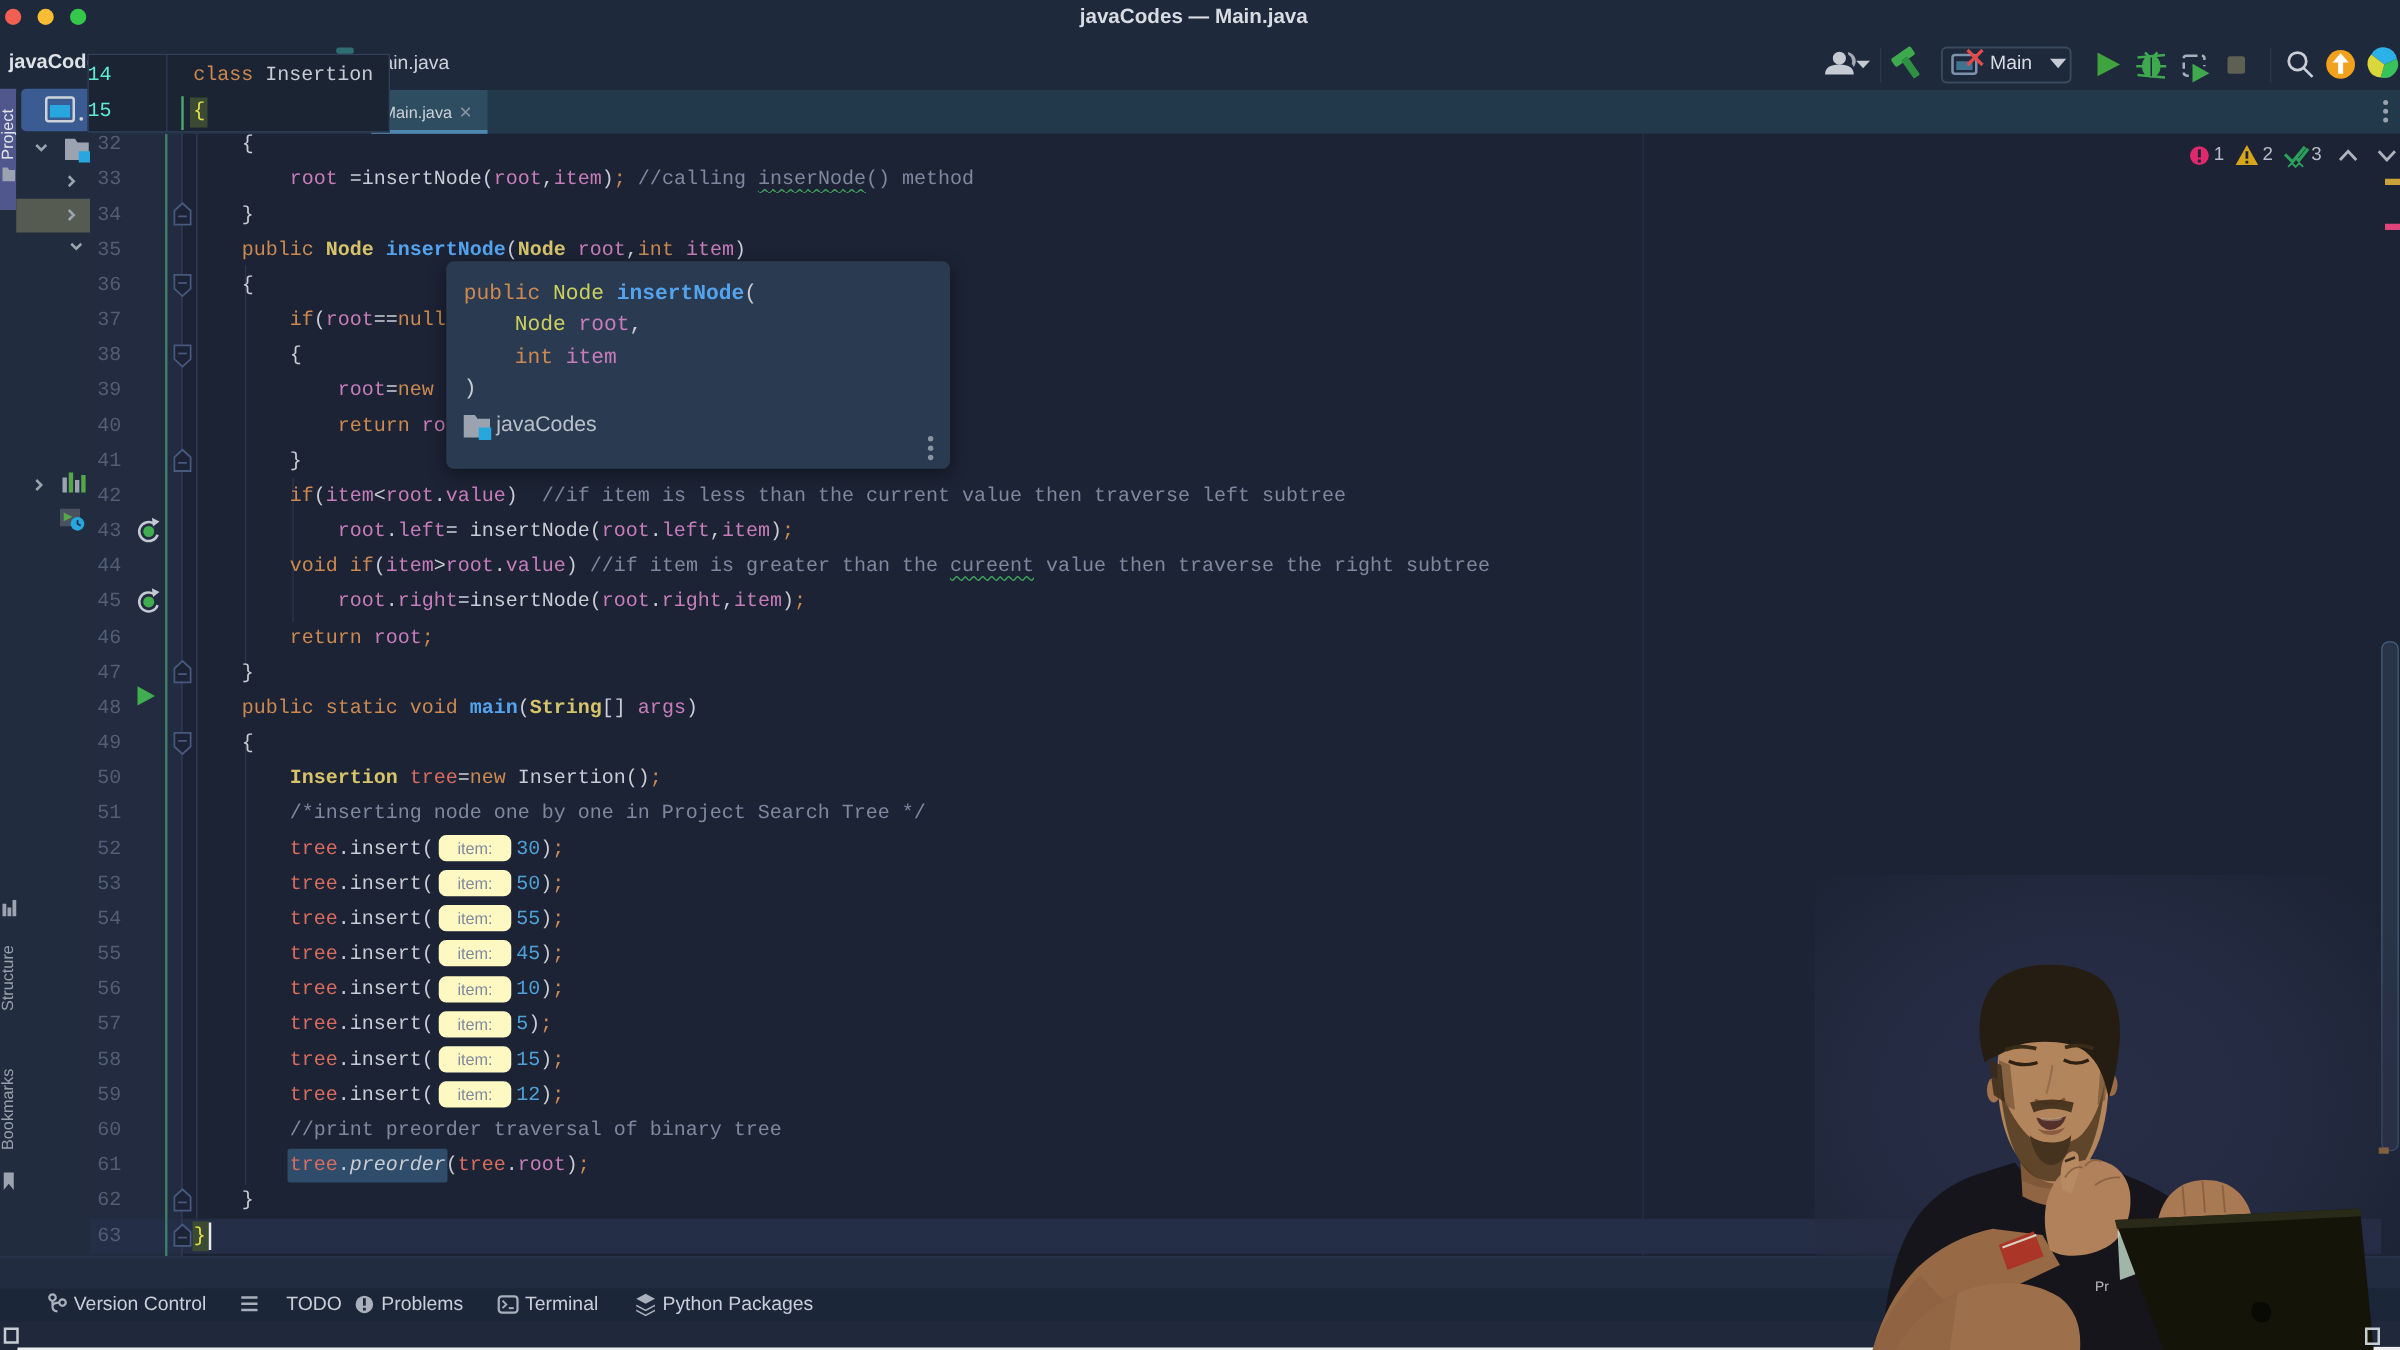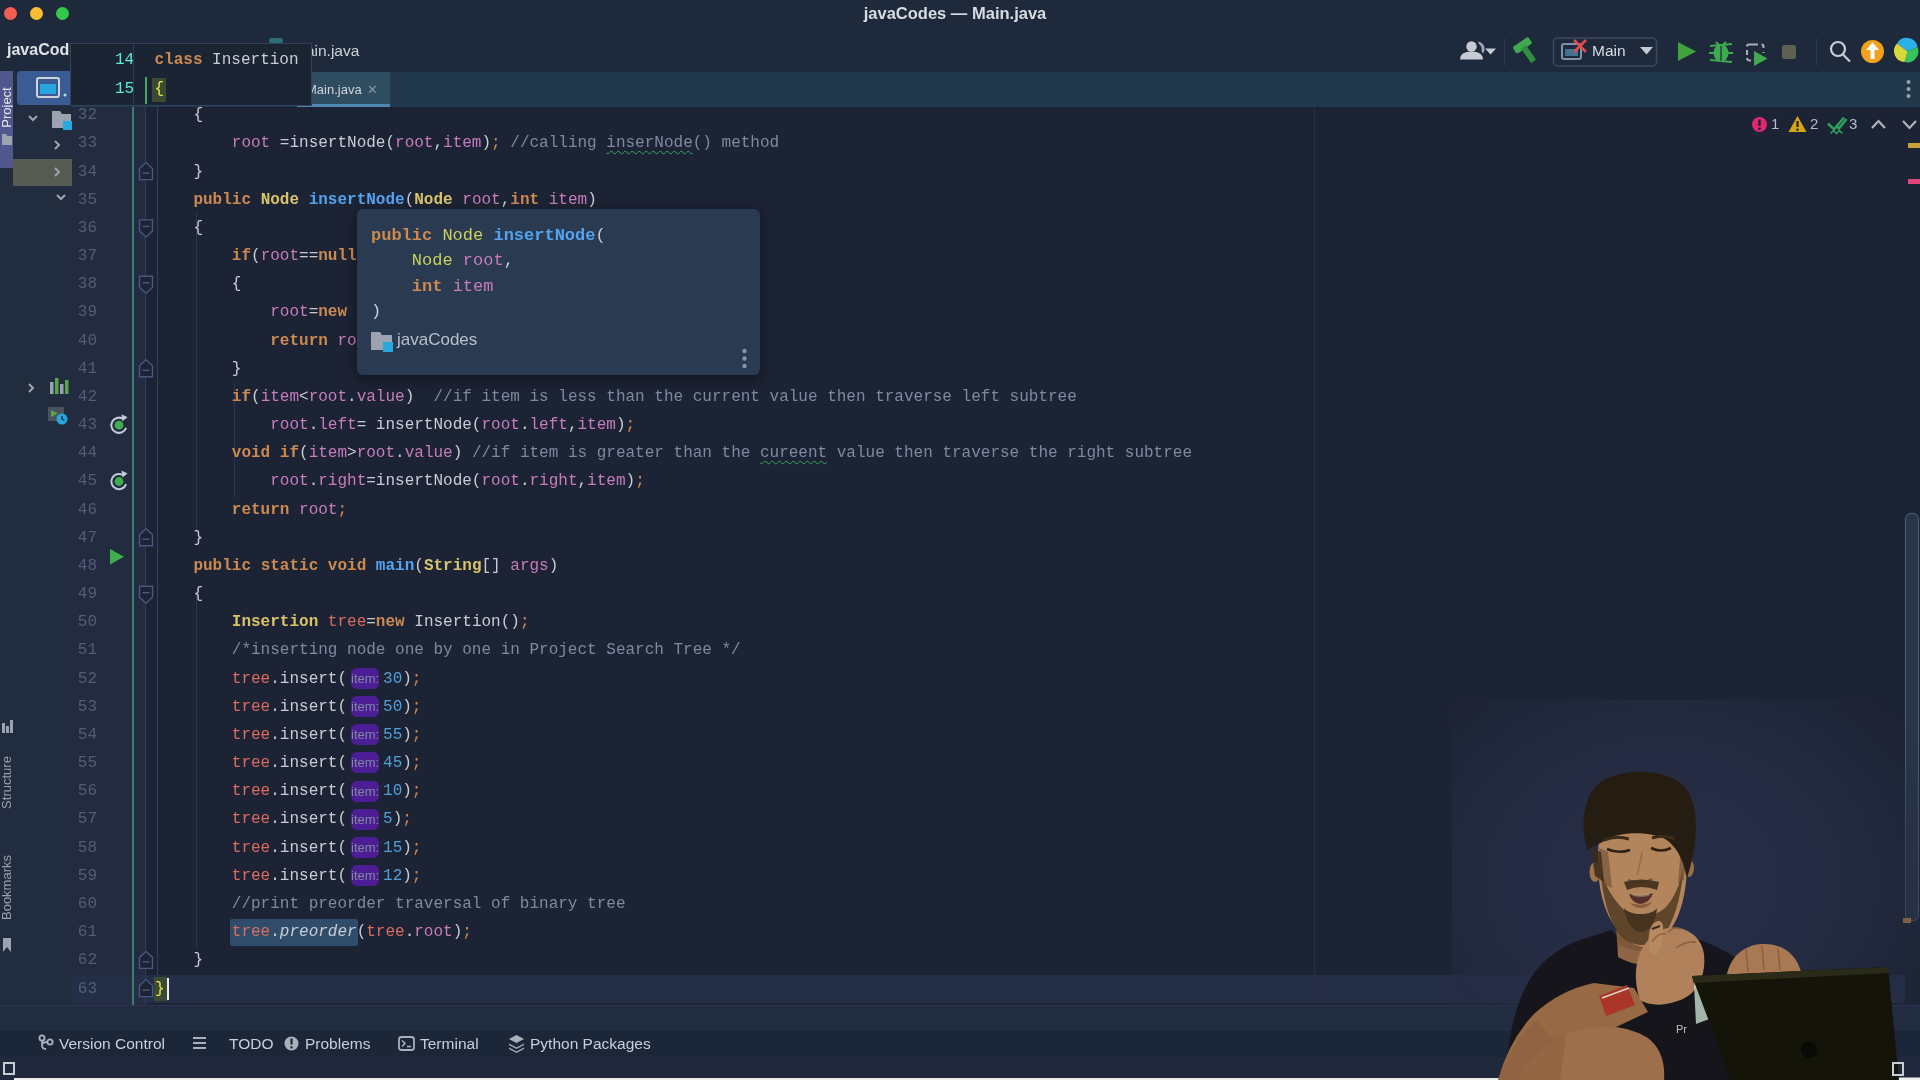--- a/index.html
+++ b/index.html
@@ -1,30 +1,30 @@
 <!DOCTYPE html>
 <html><head>
 <meta charset="utf-8">
 <style>
   * { margin:0; padding:0; box-sizing:border-box; }
   html,body { width:1920px; height:1080px; overflow:hidden; }
   body { background:#1c2334; font-family:"Liberation Sans", sans-serif; position:relative; }
   .abs { position:absolute; }
   
   .code { font-family:"Liberation Mono", monospace; font-size:16px; line-height:28.17px; white-space:pre; color:#c8ccd4; }
-  .kw { color:#cc8950;font-weight:bold; }
+  .kw { color:#cc8950; }
   .cls { color:#d6c36a; font-weight:bold; }
   .mdecl { color:#54a3ef; font-weight:bold;text-align:center; }
   .var { color:#c77dbb; }
   .loc { color:#d96c5f; }
   .cm { color:#7e89a0; }
   .num { color:#4fa0d8;margin-top:28px; }
   .semi { color:#cc8950; }
   .sq { text-decoration:underline; text-decoration-style:wavy; text-decoration-color:#3fa15c; text-decoration-thickness:1px; text-underline-offset:3px; }
-  .hint { display:inline-block; font-family:"Liberation Sans",sans-serif; font-size:13px; color:#7f8a9e; background:#4c1d95; border-radius:6px; width:28px; height:21px; line-height:21px; text-align:center; vertical-align:middle; margin:0 4px; }
+  .hint { display:inline-block; font-family:"Liberation Sans",sans-serif; font-size:13px; color:#7f8a9e; background:#fef9c3; border-radius:6px; width:58px; height:21px; line-height:21px; text-align:center; vertical-align:middle; margin:0 4px; }
 </style>
 </head>
 <body>
 
 <div class="abs" style="left:0; top:107px; width:146px; height:924px; background:#222b3f;"></div>
 
 <div class="abs" style="left:72px; top:975px; width:1833px; height:28px; background:#242e46;"></div>
 
 <div class="abs" style="left:157px; top:107px; width:1px; height:868px; background:#323f5e;"></div>
 <div class="abs" style="left:195.5px; top:212px; width:1px; height:320px; background:#2b3652;"></div>
@@ -135,21 +135,21 @@
 
 <div class="abs" style="left:13px; top:72px; width:59px; height:959px; background:#222c3f;"></div>
 <div class="abs" style="left:17px; top:71px; width:56px; height:34px; background:#3b5c92; border-radius:4px;"></div>
 
 <div class="abs" style="left:13px; top:159px; width:59px; height:27px; background:#565b51;"></div>
 <div id="ptree"></div>
 
 <div id="guttericons"></div>
 
 <div class="abs" style="left:70px; top:42.6px; width:242px; height:63px; background:#1b2433; border:1px solid #33415e;"></div>
-<div class="abs code" style="left:70px; top:46.4px; width:28px; text-align:left; color:#5eead4;padding-left:45px;">14
+<div class="abs code" style="left:70px; top:46.4px; width:28px; text-align:left; color:#5eead4;">14
 15</div>
 <div class="abs" style="left:133px; top:43.6px; width:1px; height:61px; background:#2e3b58;"></div>
 <div class="abs" style="left:145px; top:77px; width:2px; height:27px; background:#49a56c;"></div>
 <div class="abs" style="left:152px; top:77.5px; width:14px; height:24px; background:#3a4a33;"></div>
 <div class="abs code" style="left:154.5px; top:46.4px;"><span class="kw">class</span> Insertion
 <span style="color:#e8e04d;">{</span></div>
 
 <div class="abs" style="left:357px; top:209px; width:402.5px; height:166px; background:#2a3a51; border-radius:6px; box-shadow:0 4px 14px rgba(0,0,0,0.4);"></div>
 <div class="abs code" style="left:371px; top:223px; font-size:17px; line-height:25.3px;"><span class="kw">public</span> <span style="color:#ccd05e;">Node</span> <span class="mdecl">insertNode</span>(
     <span style="color:#ccd05e;">Node</span> <span class="var">root</span>,

